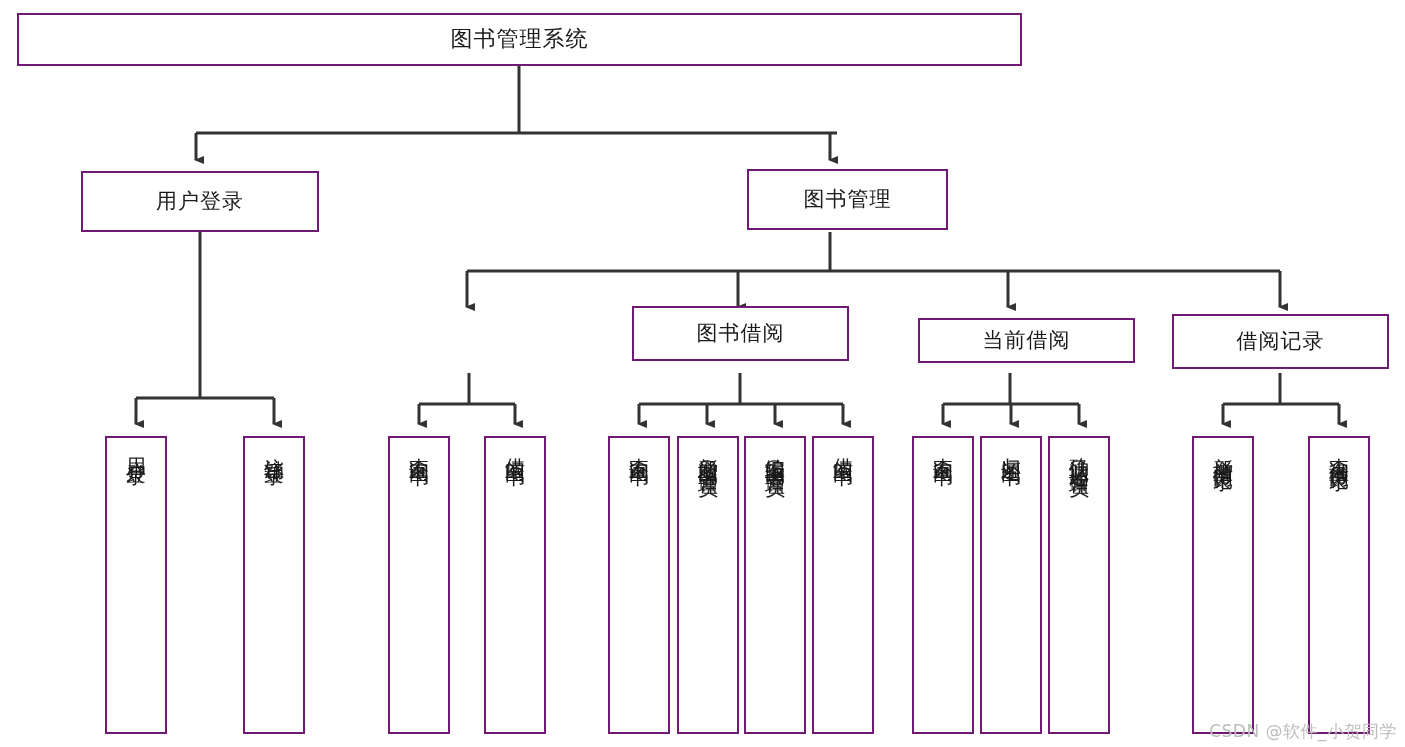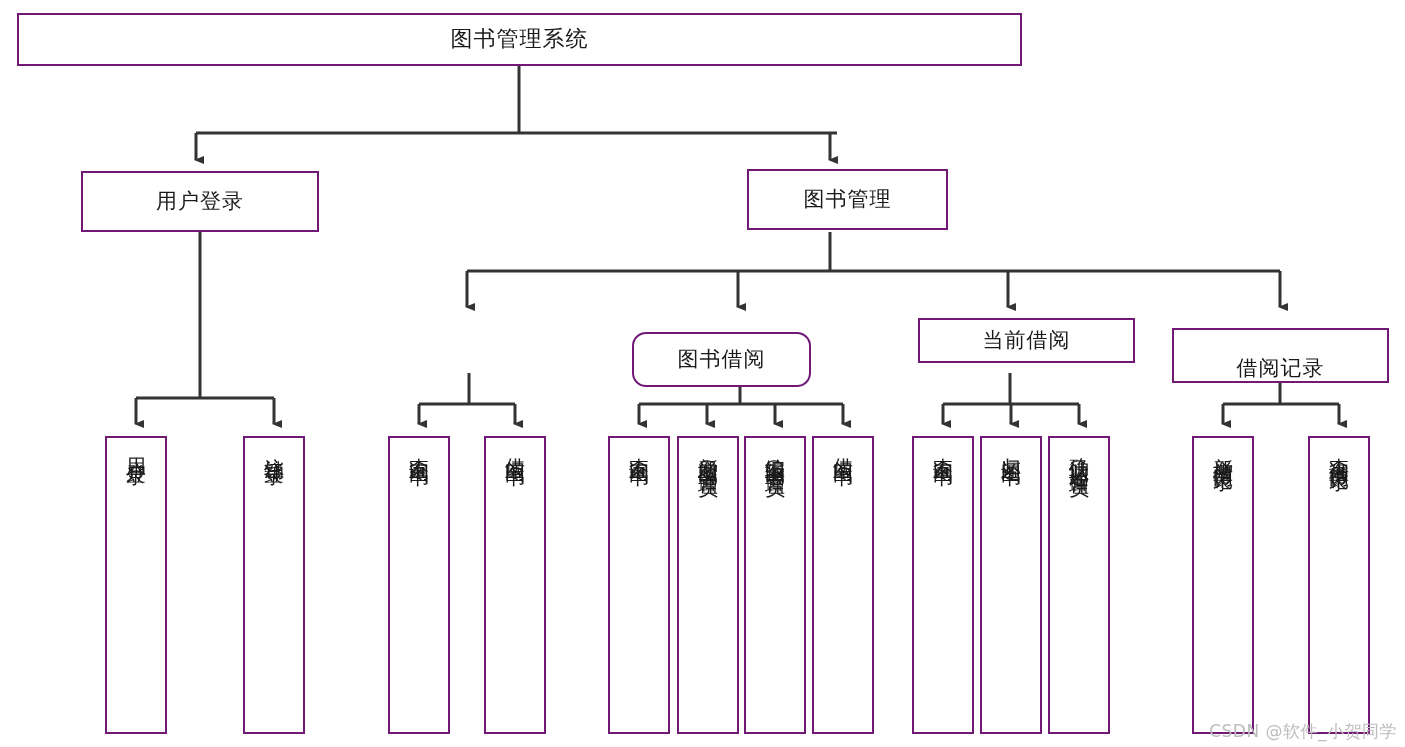--- a/index.html
+++ b/index.html
@@ -130,27 +130,27 @@
     <span>图书管理系统</span>
   </div>
 
   <div class="node horizontal" style="left:81px; top:171px; width:238px; height:61px;">
     <span>用户登录</span>
   </div>
   <div class="node horizontal" style="left:711px; top:169px; width:201px; height:61px;margin-left:36px;">
     <span>图书管理</span>
   </div>
 
-  <div class="node horizontal" style="left:632px; top:332px; width:179px; height:55px;border-radius:14px;">
+  <div class="node horizontal" style="left:632px; top:306px; width:217px; height:55px;">
     <span>图书借阅</span>
   </div>
   <div class="node horizontal" style="left:902px; top:318px; width:217px; height:45px;margin-left:16px;">
     <span>当前借阅</span>
   </div>
-  <div class="node horizontal" style="left:1172px; top:328px; width:217px; height:55px;align-items:flex-end;">
+  <div class="node horizontal" style="left:1172px; top:314px; width:217px; height:55px;">
     <span>借阅记录</span>
   </div>
 
   <div class="node leaf" style="left:105px; top:436px; width:62px; height:298px;">
     <span class="leaf-text">用户登录</span>
   </div>
   <div class="node leaf" style="left:243px; top:436px; width:62px; height:298px;">
     <span class="leaf-text">注销登录</span>
   </div>
 

